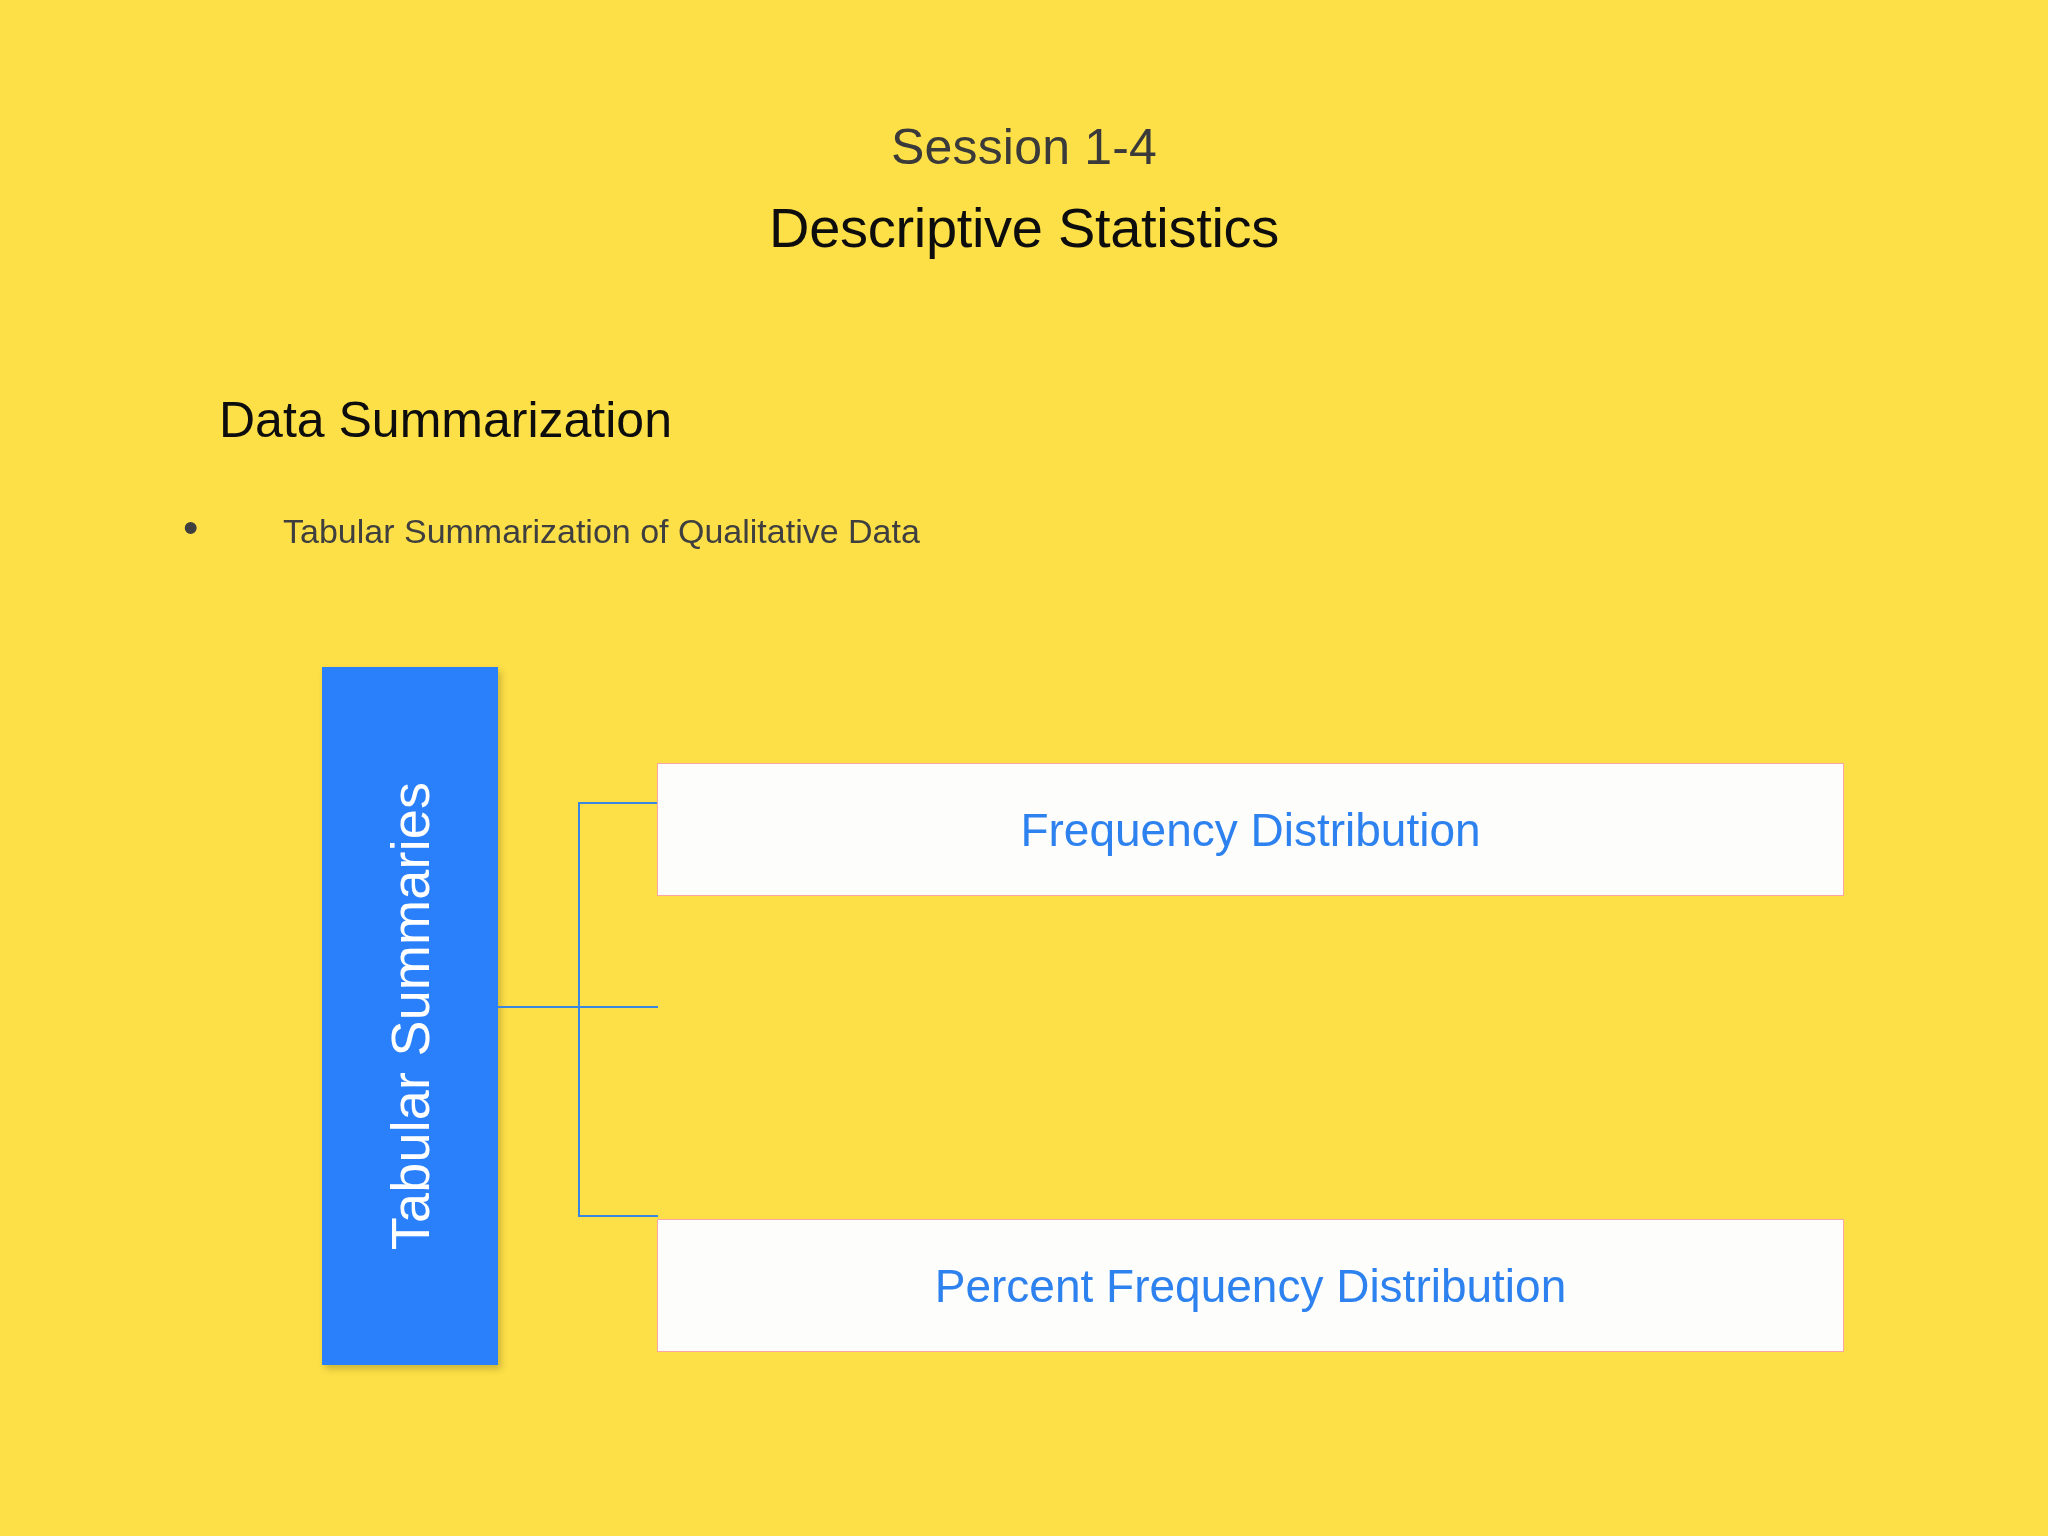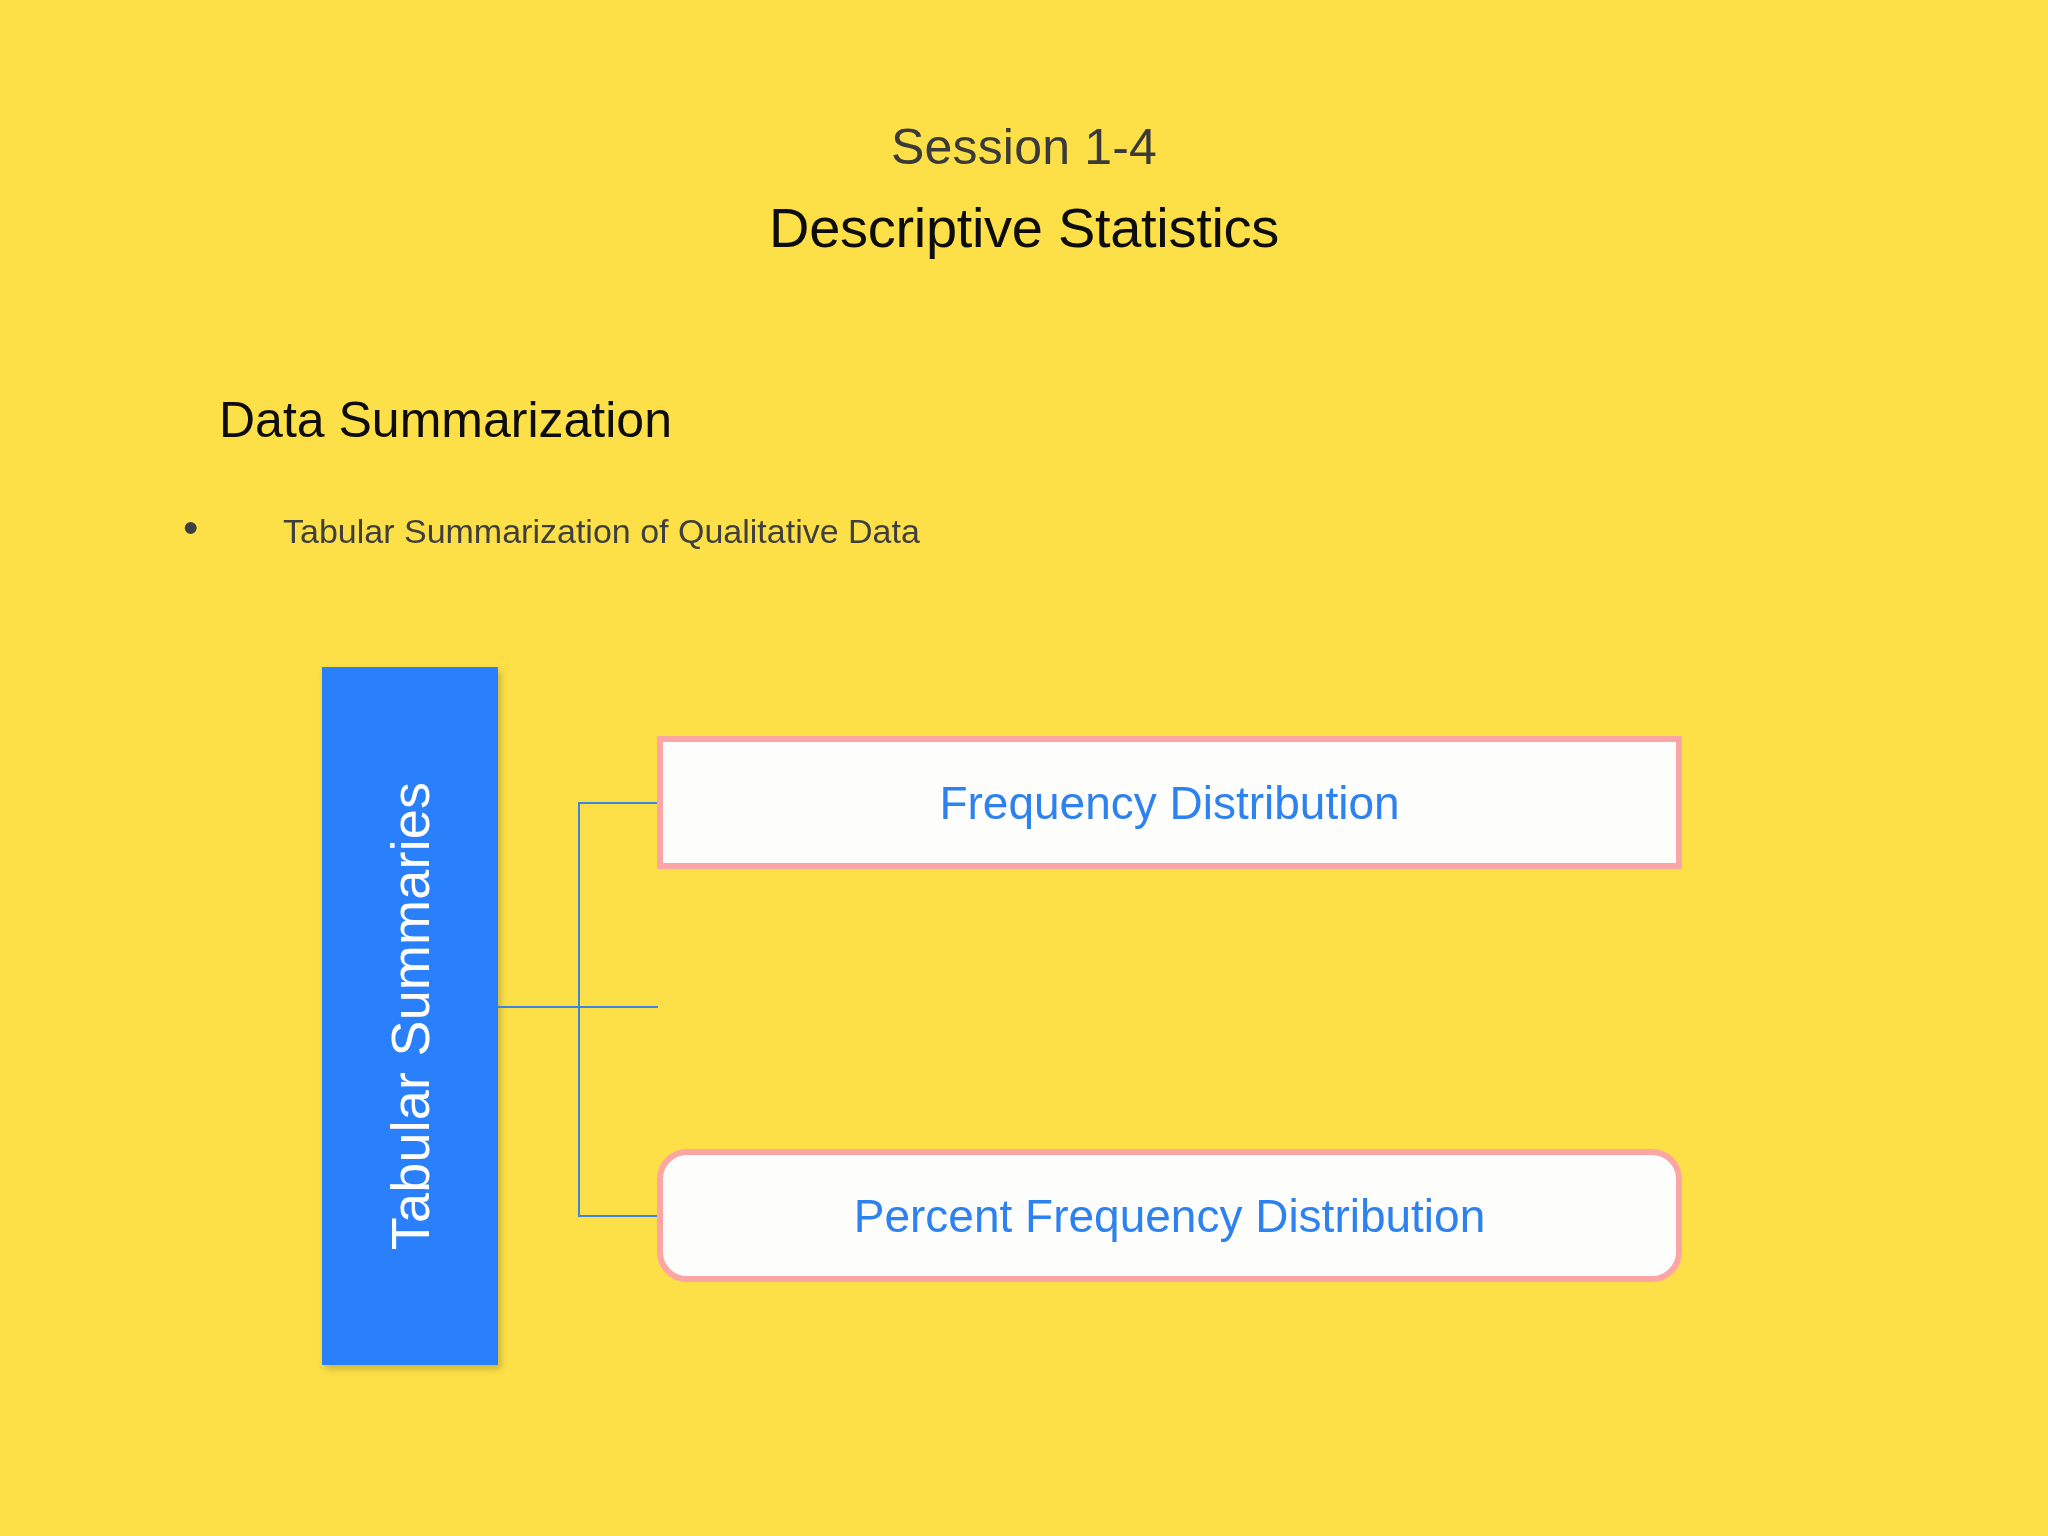--- a/index.html
+++ b/index.html
@@ -113,39 +113,40 @@
   .connector {
     position: absolute;
     background: #3b86e0;
   }
   .conn-h { height: 2px; }
   .conn-v { width: 2px; }
 
   .leaf-box {
     position: absolute;
     left: 657px;
-    width: 1025px;
+    width: 1187px;
     height: 133px;
-    border: 6px solid #fca5a5;
+    border: 1px solid #fca5a5;
     background: #fdfdfb;
     box-sizing: border-box;
     display: flex;
     align-items: center;
     justify-content: center;
+    margin-top: 27px;
   }
   .leaf-label {
     color: #2e82ef;
     font-size: 46px;
     line-height: 1.0;
     white-space: nowrap;
   }
 
   .leaf-1 { top: 736px; }
   .leaf-2 { top: 940px; }
-  .leaf-3 { top: 1149px; border-radius: 30px; }
+  .leaf-3 { top: 1192px; }
 </style>
 </head>
 <body>
 
 <div class="slide">
 
   <div class="session-label">Session 1-4</div>
 
   <div class="slide-title">Descriptive Statistics</div>
 

